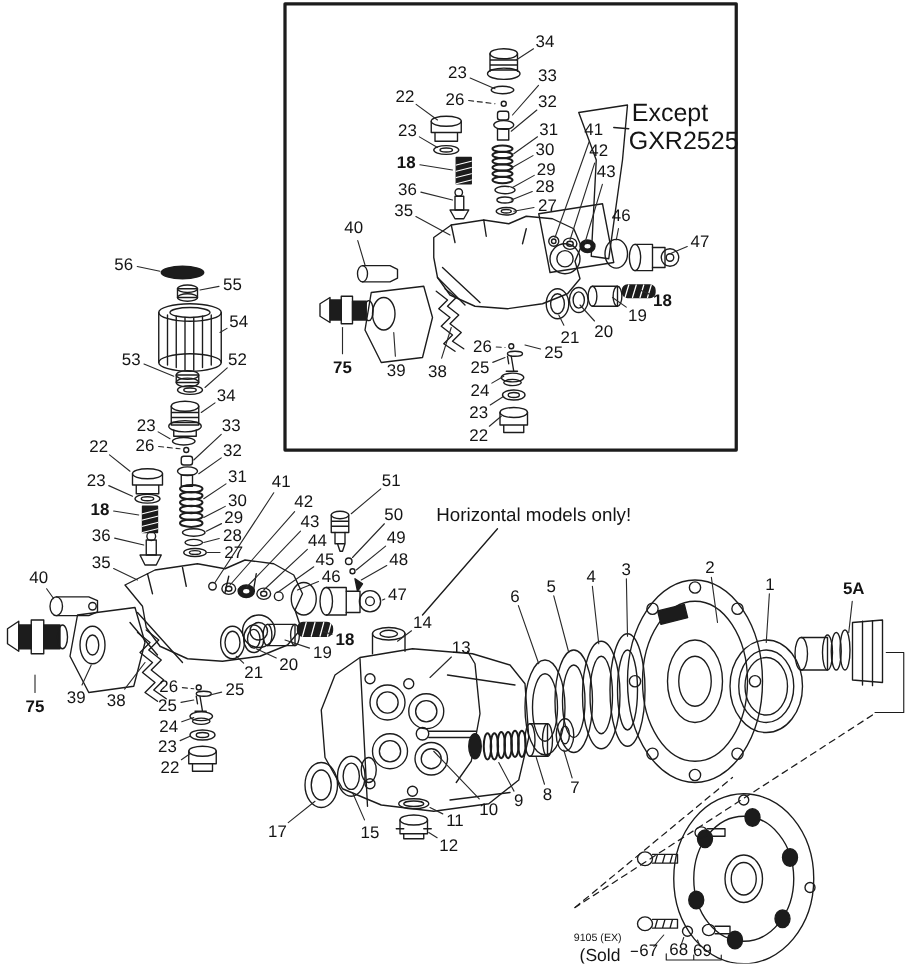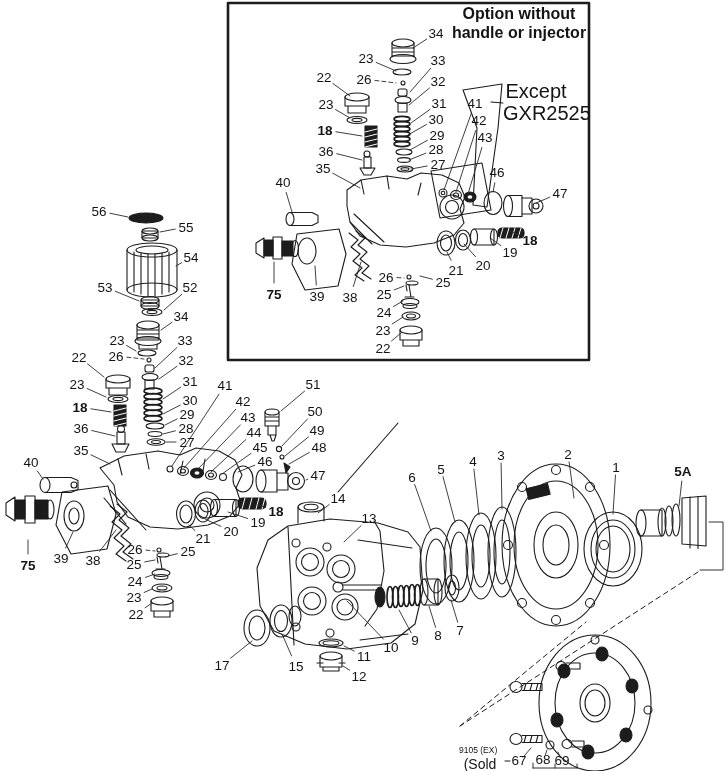--- a/index.html
+++ b/index.html
@@ -556,27 +556,24 @@
         <text x="501" y="459.7">3</text>
         <text x="568" y="458.7">2</text>
         <text x="616" y="471.7">1</text>
         <text x="683" y="475.6" class="b" font-size="16">5A</text>
         <text x="519" y="765.15" font-size="9">67</text>
         <text x="543" y="764.15" font-size="9">68</text>
         <text x="562" y="765.15" font-size="9">69</text>
       </g>
 </svg>
 
-<div class="note inset-title">
-  <span>Option without</span><br>
-  <span>handle or injector</span>
-</div>
 
 <div class="note except">
   <span>Except</span><br>
   <span>GXR2525</span>
 </div>
 
+<div class="note horiz">Horizontal models only!</div>
 
 <div class="note kit-part">9105 (EX)</div>
 <div class="note kit-note">(Sold Separately)</div>
 
 </div>
 
 </body></html>

